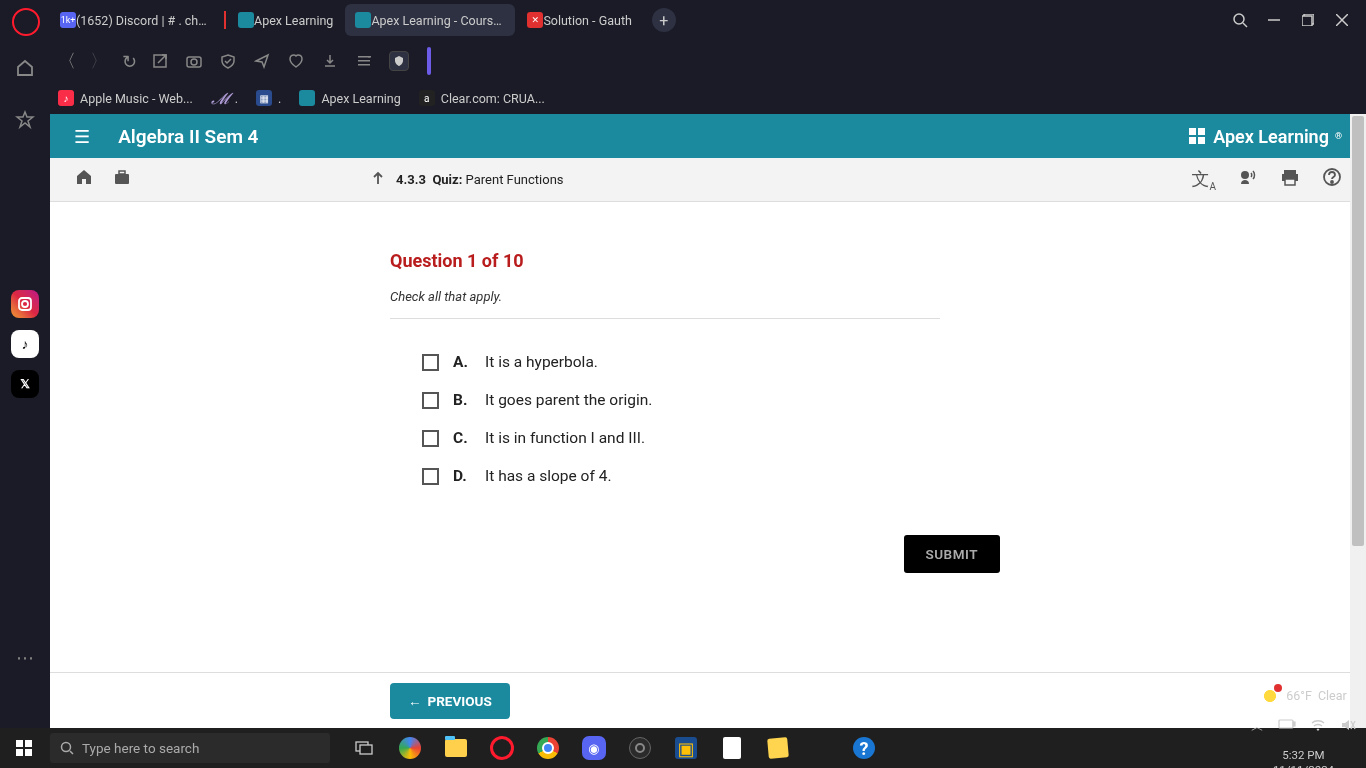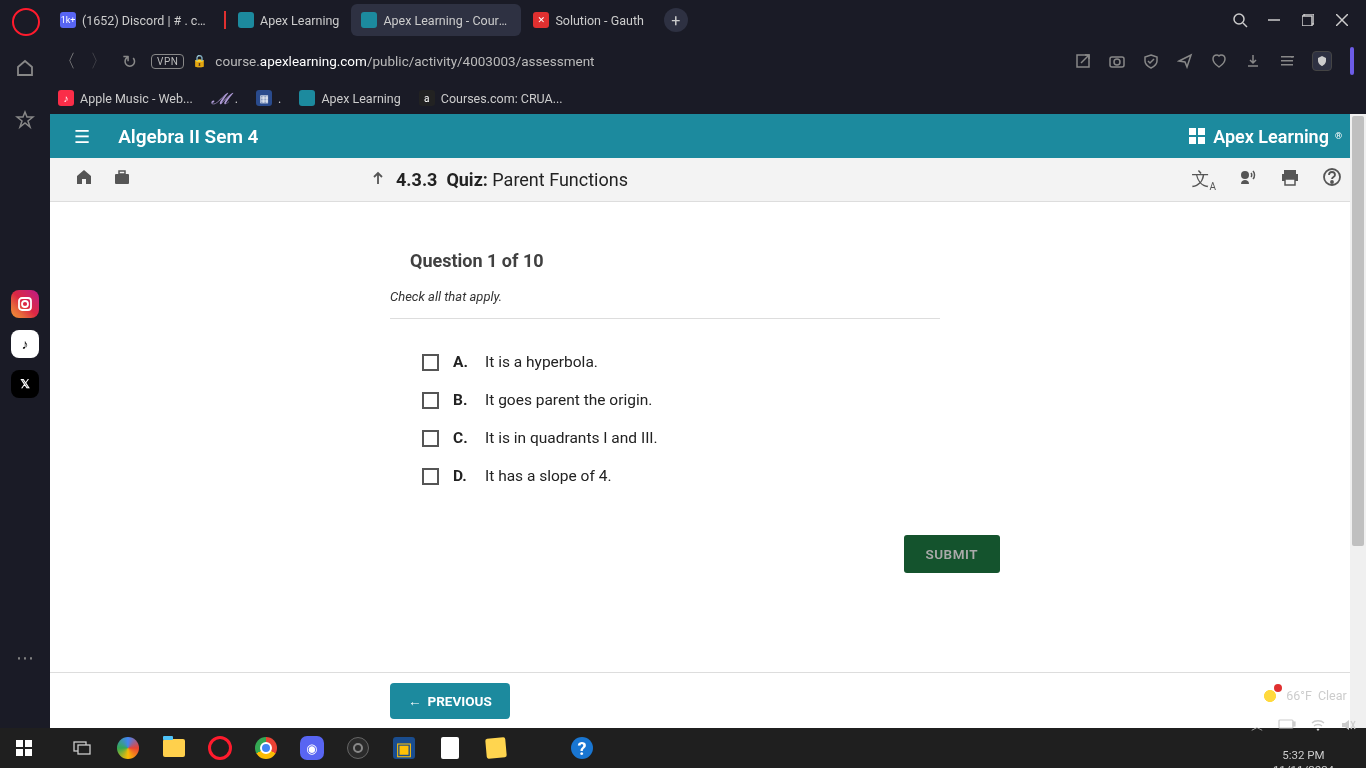--- a/index.html
+++ b/index.html
@@ -1,21 +1,21 @@
 <!DOCTYPE html>
 <html><head>
 <meta charset="utf-8">
 <style>
 * { margin: 0; padding: 0; box-sizing: border-box; font-family: -apple-system, BlinkMacSystemFont, "Segoe UI", Roboto, Arial, sans-serif; }
 body { width: 1366px; height: 768px; background: #1a1b26; overflow: hidden; position: relative; }
 
 
 .browser-top { height: 40px; background: #1a1b26; display: flex; align-items: center; padding-left: 50px; }
 .opera-logo { position: absolute; left: 12px; top: 8px; width: 28px; height: 28px; border: 2.5px solid #ff1b2d; border-radius: 50%; }
-.tab { height: 32px; display: flex; align-items: center; padding: 0 10px; color: #ccc; font-size: 12.5px; gap: 6px; border-radius: 6px; margin-right: 2px; max-width: 170px; }
+.tab { height: 32px; display: flex; align-items: center; padding: 0 10px; color: #ccc; font-size: 12.5px; border-radius: 6px; margin-right: 2px; max-width: 170px; }
 .tab.active { background: #2e3142; }
 .tab-icon { width: 16px; height: 16px; background: #333; border-radius: 3px; display: flex; align-items: center; justify-content: center; font-size: 9px; flex-shrink: 0; }
 .tab-text { white-space: nowrap; overflow: hidden; text-overflow: ellipsis; }
 .tab-add { width: 24px; height: 24px; background: #2e3142; border-radius: 50%; color: #ccc; display: flex; align-items: center; justify-content: center; font-size: 16px; margin-left: 8px; }
 .window-controls { position: absolute; right: 0; top: 0; height: 40px; display: flex; align-items: center; gap: 18px; padding: 0 16px; color: #ccc; }
 .wc-icon { width: 16px; height: 16px; display: flex; align-items: center; justify-content: center; cursor: pointer; }
 
 .addr-bar { height: 42px; background: #1a1b26; display: flex; align-items: center; padding: 0 12px 0 58px; gap: 14px; }
 .left-sidebar { position: absolute; left: 0; top: 40px; width: 50px; height: 688px; background: #1a1b26; display: flex; flex-direction: column; align-items: center; padding-top: 18px; gap: 28px; }
 .nav-icon { color: #888; font-size: 16px; }
@@ -45,35 +45,35 @@
 .teal-left { display: flex; align-items: center; gap: 28px; color: #fff; }
 .hamburger { font-size: 18px; cursor: pointer; }
 .course-title { font-size: 19px; font-weight: 600; }
 .apex-logo { color: #fff; font-size: 18px; font-weight: 600; display: flex; align-items: center; gap: 6px; }
 .apex-logo-icon { width: 20px; height: 20px; }
 
 .gray-bar { height: 44px; background: #f3f3f3; border-bottom: 1px solid #ddd; display: flex; align-items: center; padding: 0 24px; gap: 18px; }
 .gray-icon { color: #555; font-size: 19px; cursor: pointer; }
 .gray-center { flex: 1; display: flex; align-items: center; gap: 10px; margin-left: 220px; }
 .up-arrow { color: #555; font-size: 17px; }
-.quiz-label { font-size: 18px; color: #222; }
+.quiz-label { font-size: 13px; color: #222; }
 .quiz-label b { font-weight: 700; }
 .gray-right { display: flex; gap: 22px; color: #555; font-size: 18px; }
 
 .quiz-body { padding: 48px 0 0 0; margin-right: 16px; }
 .quiz-inner { max-width: 550px; margin-left: 340px; }
-.q-header { font-size: 18px; font-weight: 700; color: #404040; margin-bottom: 18px; margin-left: 20px; }
+.q-header { font-size: 18px; font-weight: 700; color: #b91c1c; margin-bottom: 18px; }
 .q-text { font-size: 15.5px; color: #333; line-height: 1.5; margin-bottom: 14px; }
 .q-instruction { font-style: italic; font-size: 13px; color: #333; margin-bottom: 14px; }
 .q-divider { border-top: 1px solid #ddd; margin-bottom: 24px; }
 .answer { display: flex; align-items: center; gap: 14px; padding: 10px 0 10px 32px; }
 .checkbox { width: 17px; height: 17px; border: 2px solid #555; cursor: pointer; flex-shrink: 0; }
 .answer-letter { font-weight: 700; font-size: 15.5px; color: #222; width: 18px; }
 .answer-text { font-size: 15.5px; color: #222; }
-.submit-btn { float: right; margin-top: 40px; margin-right: -60px; background: #14532d; color: #aaa; border: none; padding: 11px 22px; font-size: 13.5px; font-weight: 600; letter-spacing: 0.5px; border-radius: 3px; }
+.submit-btn { float: right; margin-top: 40px; margin-right: -60px; background: #000000; color: #aaa; border: none; padding: 11px 22px; font-size: 13.5px; font-weight: 600; letter-spacing: 0.5px; border-radius: 3px; }
 
 .bottom-nav { position: absolute; bottom: 0; left: 0; right: 16px; height: 56px; border-top: 1px solid #ddd; display: flex; align-items: center; padding-left: 340px; background: #fff; }
 .prev-btn { background: #1c8a9e; color: #fff; border: none; padding: 10px 18px; font-size: 13.5px; font-weight: 700; border-radius: 4px; display: flex; align-items: center; gap: 6px; cursor: pointer; }
 
 
 .taskbar { position: absolute; bottom: 0; left: 0; right: 0; height: 40px; background: #1f1f1f; display: flex; align-items: center; }
 .win-start { width: 48px; height: 40px; display: flex; align-items: center; justify-content: center; color: #fff; font-size: 15px; }
 .search-box { width: 280px; height: 30px; background: #2b2b2b; border-radius: 3px; display: flex; align-items: center; padding: 0 10px; gap: 8px; color: #aaa; font-size: 13.5px; margin-left: 2px; }
 .task-icons { display: flex; align-items: center; gap: 2px; margin-left: 12px; }
 .task-icon { width: 44px; height: 40px; display: flex; align-items: center; justify-content: center; font-size: 18px; }
@@ -154,25 +154,20 @@
   <div class="side-app" style="background:#000;position:absolute;top:330px">
       <span style="color:#fff;font-weight:bold;font-size:12px">𝕏</span>
     </div>
   <div class="side-dots">⋯</div>
 </div>
 
 <div class="addr-bar">
   <span class="nav-arrow">〈</span>
   <span class="nav-arrow" style="opacity:0.4">〉</span>
   <span class="nav-arrow">↻</span>
-  <div class="addr-input-wrap">
-    <span class="vpn-badge">VPN</span>
-    <span class="lock-icon">🔒</span>
-    <span class="addr-url"><span>course.</span><span class="domain">apexlearning.com</span><span>/public/activity/4003003/assessment</span></span>
-  </div>
   <div class="addr-right">
     <div class="addr-right-icon">
         <svg width="16" height="16" fill="none" stroke="#888" stroke-width="1.5">
           <rect x="2" y="2" width="12" height="12"></rect>
           <path d="M6 10 L14 2 M10 2 L14 2 L14 6"></path>
         </svg>
       </div>
     <div class="addr-right-icon">
         <svg width="16" height="16" fill="none" stroke="#888" stroke-width="1.5">
           <rect x="1" y="4" width="14" height="10" rx="2"></rect>
@@ -229,21 +224,21 @@
   <div class="bookmark">
       <div class="bm-icon" style="background:#2a4b8d;color:#fff">▦</div>
       <span>.</span>
     </div>
   <div class="bookmark">
       <div class="bm-icon" style="background:#1c8a9e"></div>
       <span>Apex Learning</span>
     </div>
   <div class="bookmark">
       <div class="bm-icon" style="background:#222;color:#fff">a</div>
-      <span>Courses.com: CRUA...</span>
+      <span>Clear.com: CRUA...</span>
     </div>
 </div>
 
 <div class="content">
   <div class="teal-header">
     <div class="teal-left">
       <span class="hamburger">☰</span>
       <span class="course-title">Algebra II Sem 4</span>
     </div>
     <div class="apex-logo">
@@ -303,21 +298,21 @@
         <span class="answer-text">It is a hyperbola.</span>
       </div>
       <div class="answer">
         <div class="checkbox"></div>
         <span class="answer-letter">B.</span>
         <span class="answer-text">It goes parent the origin.</span>
       </div>
       <div class="answer">
         <div class="checkbox"></div>
         <span class="answer-letter">C.</span>
-        <span class="answer-text">It is in quadrants I and III.</span>
+        <span class="answer-text">It is in function I and III.</span>
       </div>
       <div class="answer">
         <div class="checkbox"></div>
         <span class="answer-letter">D.</span>
         <span class="answer-text">It has a slope of 4.</span>
       </div>
       <button class="submit-btn">SUBMIT</button>
     </div>
   </div>
 
@@ -335,20 +330,27 @@
 
 <div class="taskbar">
   <div class="win-start">
       <svg width="16" height="16" fill="#fff">
         <rect x="0" y="0" width="7" height="7"></rect>
         <rect x="9" y="0" width="7" height="7"></rect>
         <rect x="0" y="9" width="7" height="7"></rect>
         <rect x="9" y="9" width="7" height="7"></rect>
       </svg>
     </div>
+  <div class="search-box">
+    <svg width="14" height="14" fill="none" stroke="#aaa" stroke-width="1.5">
+        <circle cx="6" cy="6" r="4.5"></circle>
+        <line x1="10" y1="10" x2="13" y2="13"></line>
+      </svg>
+    <span>Type here to search</span>
+  </div>
   <div class="task-icons">
     <div class="task-icon">
         <svg width="20" height="20" fill="none" stroke="#ccc" stroke-width="1.3">
           <rect x="2" y="4" width="12" height="9"></rect>
           <rect x="6" y="7" width="12" height="9" fill="#1f1f1f"></rect>
         </svg>
       </div>
     <div class="task-icon">
         <div style="width:22px;height:22px;background:conic-gradient(#4285f4,#ea4335,#fbbc05,#34a853,#4285f4);border-radius:50%"></div>
       </div>

